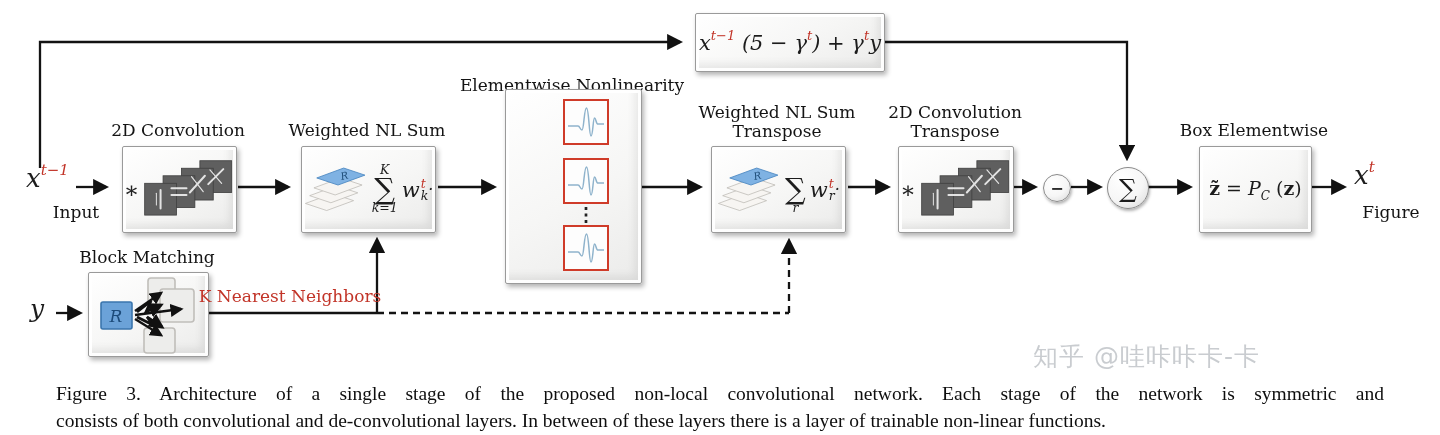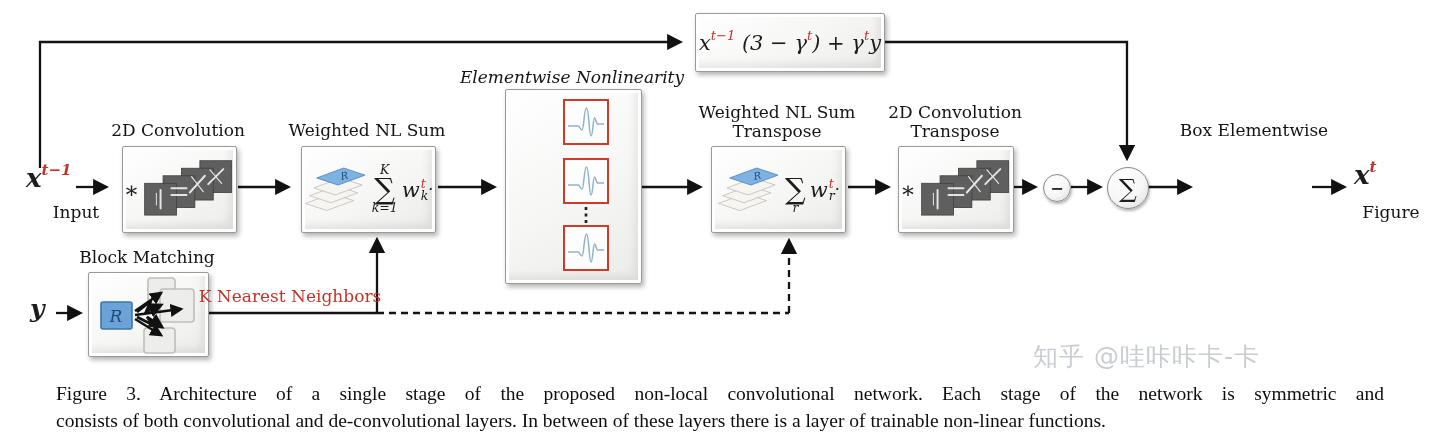--- a/index.html
+++ b/index.html
@@ -24,21 +24,21 @@
 
   
   .lbl{position:absolute;z-index:2;transform:translateX(-50%);
     font-family:"DejaVu Serif",serif;font-size:17px;color:#141414;
     text-align:center;line-height:1.1;white-space:nowrap;}
   .red{color:#c23428;}
   .it{font-style:italic;}
 
   
   .m{font-family:"DejaVu Serif",serif;font-style:italic;color:#1c1c1c;}
-  .bigvar{position:absolute;z-index:2;font-size:26px;font-weight:bold;}
+  .bigvar{position:absolute;z-index:2;font-size:26px;}
   .bigvar sup{font-size:15px;font-style:italic;position:relative;top:-2px;}
   .topf{font-size:21px;white-space:nowrap;}
   .topf sup{font-size:13px;position:relative;top:-2px;}
   .sum{display:inline-flex;flex-direction:column;align-items:center;line-height:1;
        font-family:"DejaVu Serif",serif;}
   .sum .lim{font-size:12.5px;font-style:italic;min-height:13px;color:#1c1c1c;}
   .sum .sig{font-size:29px;margin:-2px 0;color:#1c1c1c;font-style:normal;}
   .wterm{display:inline-flex;align-items:center;margin-left:4px;}
   .wterm .wv{font-size:21px;font-style:italic;}
   .ss{display:inline-flex;flex-direction:column;line-height:.95;font-size:12.5px;
@@ -92,21 +92,21 @@
       <path d="M377,313 L377,240" marker-end="url(#ah)"></path>
       <path d="M377,313 L789,313" stroke-dasharray="7 5"></path>
       <path d="M789,313 L789,241" stroke-dasharray="7 5" marker-end="url(#ah)"></path>
       <path d="M516,122 L550,122" stroke-dasharray="5 4" marker-end="url(#ah)"></path>
       <path d="M516,181 L550,181" stroke-dasharray="5 4" marker-end="url(#ah)"></path>
       <path d="M516,248 L550,248" stroke-dasharray="5 4" marker-end="url(#ah)"></path>
     </g>
   </svg>
 
   <div class="node" style="left:695px;top:13px;width:188px;height:57px;">
-    <span class="m topf"><span class="it">x</span><sup class="red">t−1</sup><span class="it"> (3 − γ</span><sup class="red">t</sup><span class="it">) + γ</span><sup class="red">t</sup><span class="it">y</span></span>
+    <span class="m topf"><span class="it">x</span><sup class="red">t−1</sup><span class="it"> (5 − γ</span><sup class="red">t</sup><span class="it">) + γ</span><sup class="red">t</sup><span class="it">y</span></span>
   </div>
 
   <span class="m bigvar" style="left:26px;top:163px;"><span>x</span><sup class="red">t−1</sup></span>
   <div class="lbl" style="left:49px;top:203px;margin-left:27px;">Input</div>
 
   <span class="m bigvar" style="left:1354px;top:160px;"><span>x</span><sup class="red">t</sup></span>
   <div class="lbl" style="left:1391px;top:203px;">Figure</div>
 
   <span class="m bigvar" style="left:30px;top:294px;font-size:25px;">y</span>
 
@@ -152,21 +152,21 @@
     <span class="wterm m">
       <span class="wv">w</span>
       <span class="ss">
           <span class="red">t</span>
           <span>k</span>
         </span>
       <span>·</span>
     </span>
   </div>
 
-  <div class="lbl" style="left:572px;top:68px;font-style:italic;">Elementwise Nonlinearity</div>
+  <div class="lbl" style="left:572px;top:76px;">Elementwise Nonlinearity</div>
   <div class="node" style="left:505px;top:89px;width:135px;height:193px;"></div>
   <div class="nlsq" style="left:563px;top:99px;">
     <svg width="42" height="42" viewBox="0 0 42 42">
       <path d="M3,25 H13 C15,25 15,29 17,29 C19,29 19,7 21.5,7 C24,7 24,35 26,35 C28,35 28,17 29.5,17 C31,17 31,23 33,23 H39" stroke="#8fb3cc" stroke-width="1.5" fill="none"></path>
     </svg>
   </div>
   <div class="nlsq" style="left:563px;top:158px;">
     <svg width="42" height="42" viewBox="0 0 42 42">
       <path d="M3,25 H13 C15,25 15,29 17,29 C19,29 19,7 21.5,7 C24,7 24,35 26,35 C28,35 28,17 29.5,17 C31,17 31,23 33,23 H39" stroke="#8fb3cc" stroke-width="1.5" fill="none"></path>
     </svg>
@@ -234,20 +234,23 @@
   </div>
 
   <div class="circle" style="left:1043px;top:174px;width:26px;height:26px;">
     <span style="font-size:16px;font-weight:bold;color:#222;">−</span>
   </div>
   <div class="circle" style="left:1107px;top:167px;width:40px;height:40px;">
     <span style="font-size:25px;color:#1c1c1c;">∑</span>
   </div>
 
   <div class="lbl" style="left:1254px;top:121px;">Box Elementwise</div>
+  <div class="node" style="left:1199px;top:146px;width:111px;height:85px;">
+    <span class="m projf"><span class="bold">z̃</span><span> = </span><span class="it">P</span><sub>C</sub><span> (</span><span class="bold">z</span><span>)</span></span>
+  </div>
 
   <div class="lbl" style="left:147px;top:248px;">Block Matching</div>
   <div class="node" style="left:88px;top:272px;width:119px;height:83px;">
     <svg width="115" height="79" viewBox="0 0 115 79">
       <defs>
         <marker id="ah2" viewBox="0 0 10 10" refX="8" refY="5" markerWidth="5.5" markerHeight="5.5" orient="auto-start-reverse">
             <path d="M0,0 L10,5 L0,10 z" fill="#111"></path>
           </marker>
       </defs>
       <g fill="#ededeb" stroke="#c0beba" stroke-width="1.6">

